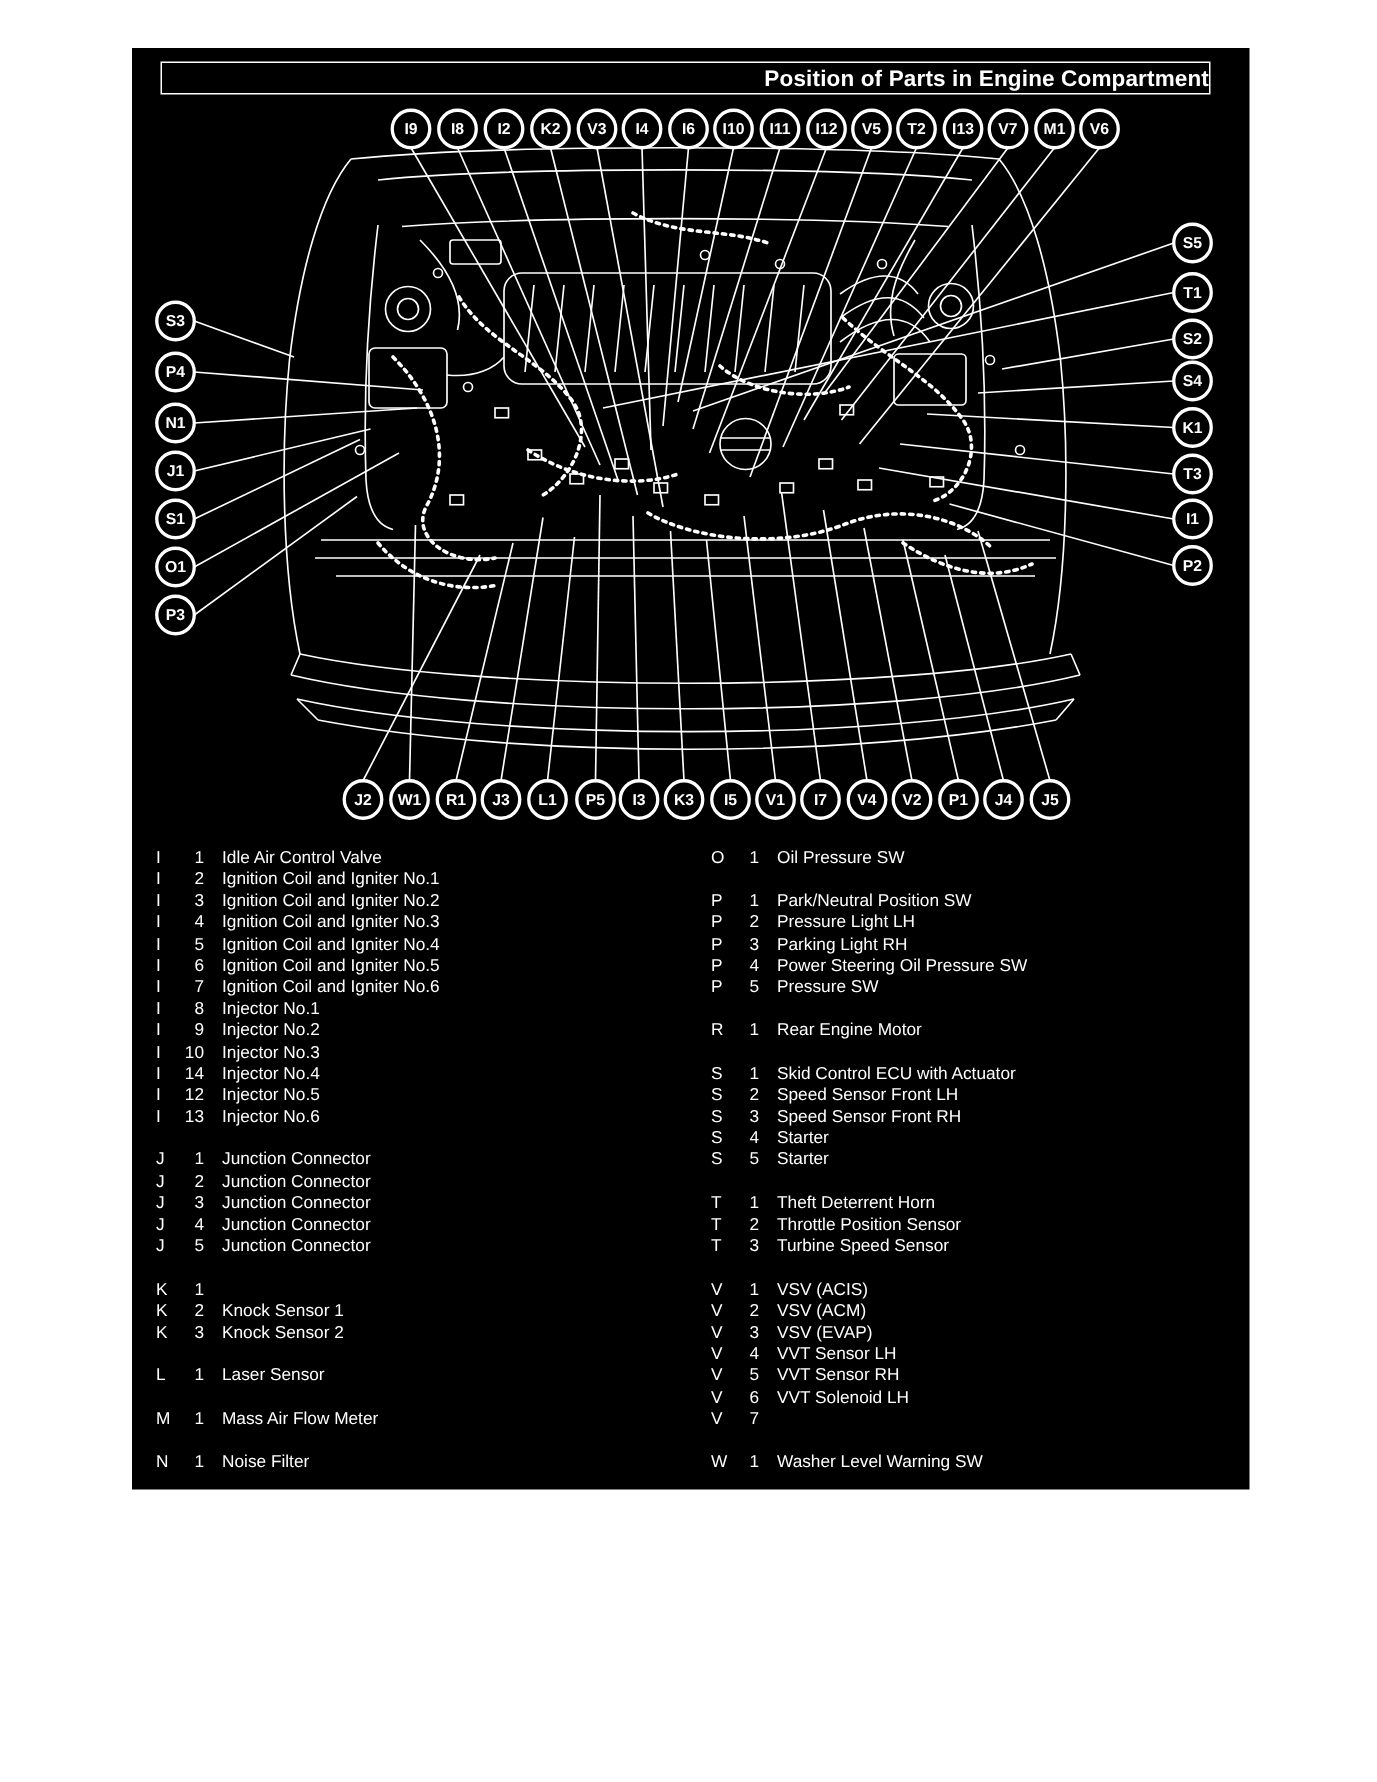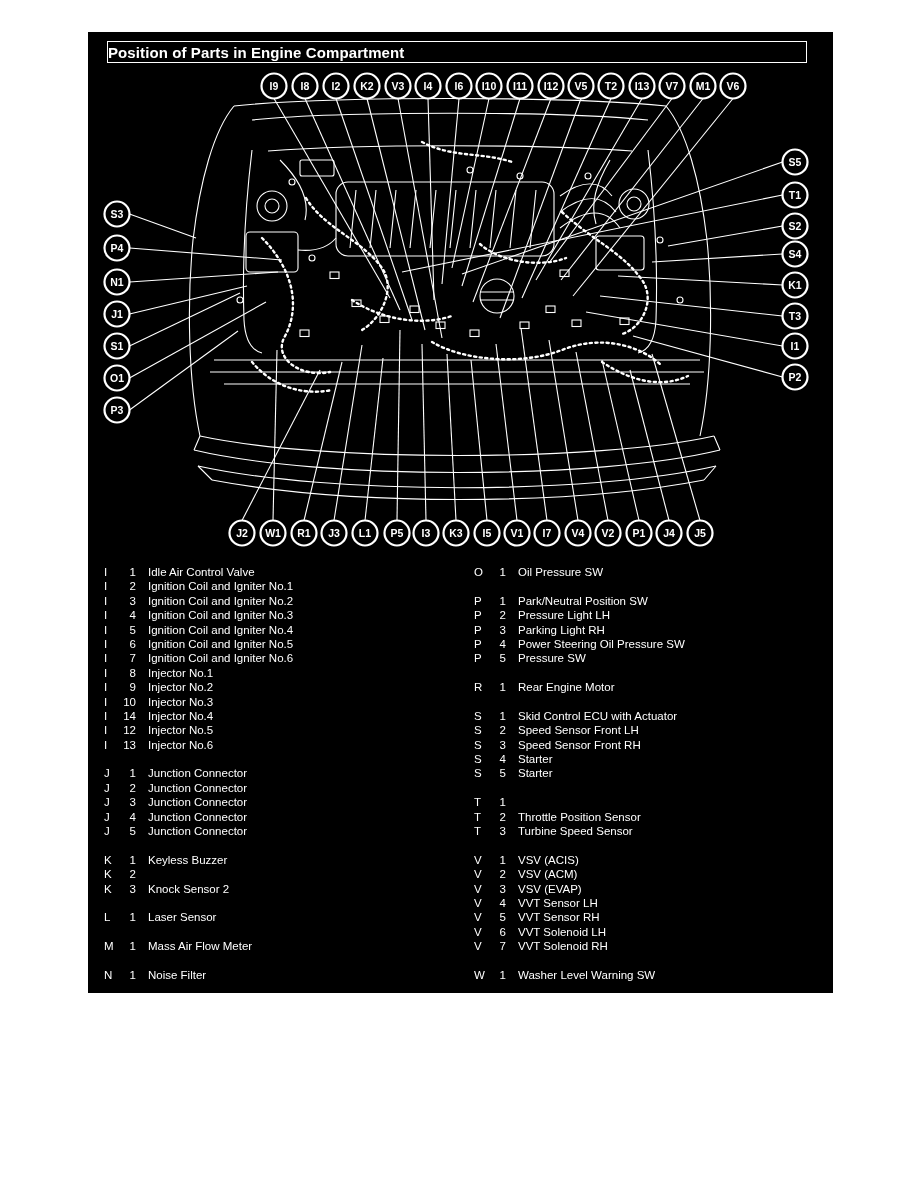--- a/index.html
+++ b/index.html
@@ -1,18 +1,18 @@
 <!DOCTYPE html>
 <html><head>
 <meta charset="utf-8">
 <style>
   html,body{margin:0;padding:0;}
   body{width:918px;height:1188px;background:#ffffff;position:relative;font-family:"Liberation Sans",sans-serif;}
   .panel{position:absolute;left:88px;top:32px;width:745px;height:961px;background:#000000;}
-  .title-bar{position:absolute;left:19px;top:9px;width:698px;height:20px;border:1.5px solid #ffffff;display:flex;align-items:center;justify-content:flex-start;background:#000;}
+  .title-bar{position:absolute;left:19px;top:9px;width:698px;height:20px;border:1.5px solid #ffffff;display:flex;align-items:center;justify-content:flex-end;background:#000;}
   .title-bar span{color:#ffffff;font-weight:bold;font-size:15px;letter-spacing:.1px;}
   svg.diagram{position:absolute;left:0;top:0;width:918px;height:1188px;}
   svg.diagram text{font-family:"Liberation Sans",sans-serif;font-weight:bold;font-size:10.5px;fill:#ffffff;text-anchor:middle;}
   .legend-col{position:absolute;color:#ffffff;font-size:11.5px;line-height:14.4px;}
   .legend-col.left{left:16px;top:533px;width:362px;}
   .legend-col.right{left:386px;top:533px;width:352px;}
   .legend-section{margin-bottom:14.4px;}
   .legend-row{display:grid;grid-template-columns:15px 17px 12px auto;height:14.4px;align-items:center;white-space:nowrap;}
   .cell.num{text-align:right;}
 </style>
@@ -134,26 +134,26 @@
           <span class="cell num">5</span>
           <span class="cell gap"></span>
           <span class="cell name">Junction Connector</span>
         </div>
       </div>
       <div class="legend-section">
         <div class="legend-row">
           <span class="cell letter">K</span>
           <span class="cell num">1</span>
           <span class="cell gap"></span>
-          <span class="cell name">Keyless Buzzer</span>
         </div>
         <div class="legend-row">
           <span class="cell letter">K</span>
           <span class="cell num">2</span>
           <span class="cell gap"></span>
+          <span class="cell name">Knock Sensor 1</span>
         </div>
         <div class="legend-row">
           <span class="cell letter">K</span>
           <span class="cell num">3</span>
           <span class="cell gap"></span>
           <span class="cell name">Knock Sensor 2</span>
         </div>
       </div>
       <div class="legend-section">
         <div class="legend-row">
@@ -259,20 +259,21 @@
           <span class="cell num">5</span>
           <span class="cell gap"></span>
           <span class="cell name">Starter</span>
         </div>
       </div>
       <div class="legend-section">
         <div class="legend-row">
           <span class="cell letter">T</span>
           <span class="cell num">1</span>
           <span class="cell gap"></span>
+          <span class="cell name">Theft Deterrent Horn</span>
         </div>
         <div class="legend-row">
           <span class="cell letter">T</span>
           <span class="cell num">2</span>
           <span class="cell gap"></span>
           <span class="cell name">Throttle Position Sensor</span>
         </div>
         <div class="legend-row">
           <span class="cell letter">T</span>
           <span class="cell num">3</span>
@@ -314,21 +315,20 @@
         <div class="legend-row">
           <span class="cell letter">V</span>
           <span class="cell num">6</span>
           <span class="cell gap"></span>
           <span class="cell name">VVT Solenoid LH</span>
         </div>
         <div class="legend-row">
           <span class="cell letter">V</span>
           <span class="cell num">7</span>
           <span class="cell gap"></span>
-          <span class="cell name">VVT Solenoid RH</span>
         </div>
       </div>
       <div class="legend-section">
         <div class="legend-row">
           <span class="cell letter">W</span>
           <span class="cell num">1</span>
           <span class="cell gap"></span>
           <span class="cell name">Washer Level Warning SW</span>
         </div>
       </div>

